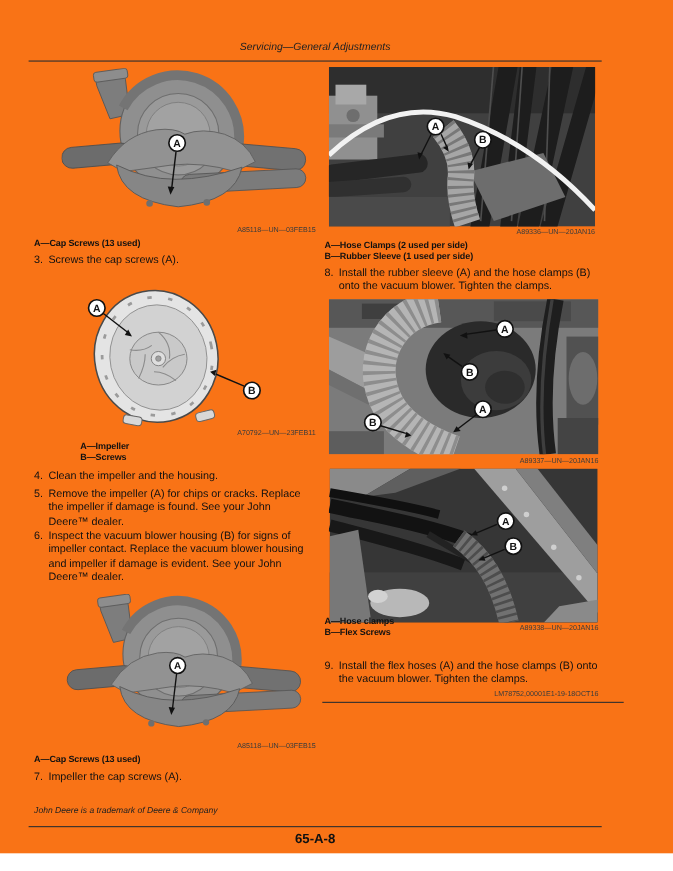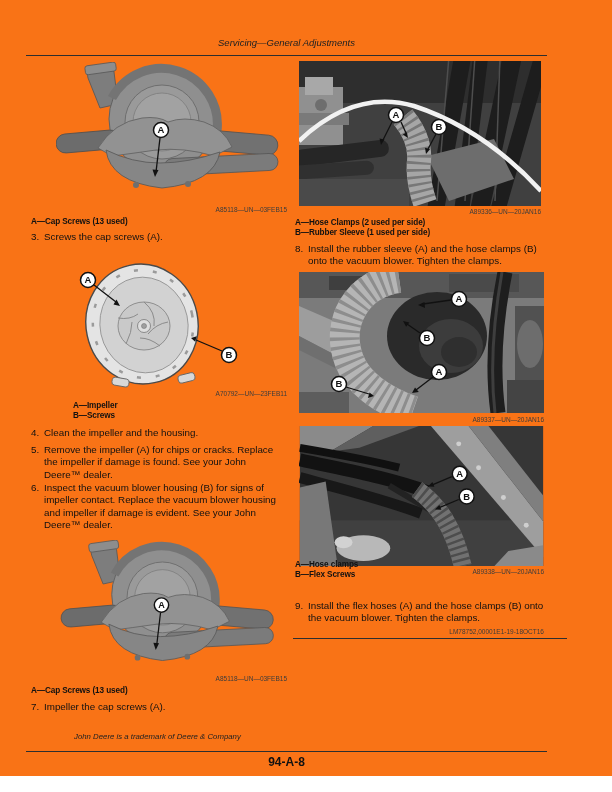--- a/index.html
+++ b/index.html
@@ -20,21 +20,21 @@
     position:absolute;font-weight:bold;font-size:8.2px;line-height:9.6px;
     color:#111;letter-spacing:-0.1px;
   }
   .step{
     position:absolute;display:flex;font-size:9.8px;line-height:12.4px;color:#111;
   }
   .step-num{flex:none;width:13px;}
   .step-text{flex:1;}
   .doc-code{position:absolute;font-size:6.5px;color:#3c3c3c;text-align:right;}
   .trademark{
-    position:absolute;left:31px;top:732px;font-style:italic;font-size:7.8px;color:#222;margin-left:43px;
+    position:absolute;left:31px;top:732px;font-style:italic;font-size:7.8px;color:#222;
   }
   .page-number{
     position:absolute;left:26px;top:755px;width:521px;text-align:center;
     font-weight:bold;font-size:12px;color:#111;
   }
   svg text.callout-letter{
     font-family:"Liberation Sans",sans-serif;font-size:9.5px;font-weight:bold;fill:#111;
   }
 </style>
 </head>
@@ -318,15 +318,15 @@
   </div>
   <div class="step" style="left:295px;top:600px;width:252px;">
     <span class="step-num">9.</span>
     <span class="step-text">Install the flex hoses (A) and the hose clamps (B) onto the vacuum blower. Tighten the clamps.</span>
   </div>
   <div class="doc-code" style="left:295px;top:628px;width:249px;">LM78752,00001E1-19-18OCT16</div>
   <div class="rule" style="left:293px;top:638px;width:274px;"></div>
 
   <div class="trademark">John Deere is a trademark of Deere &amp; Company</div>
   <div class="rule" style="left:26px;top:751px;width:521px;"></div>
-  <div class="page-number">94-A-8</div>
+  <div class="page-number">65-A-8</div>
 
 </div>
 
 </body></html>

